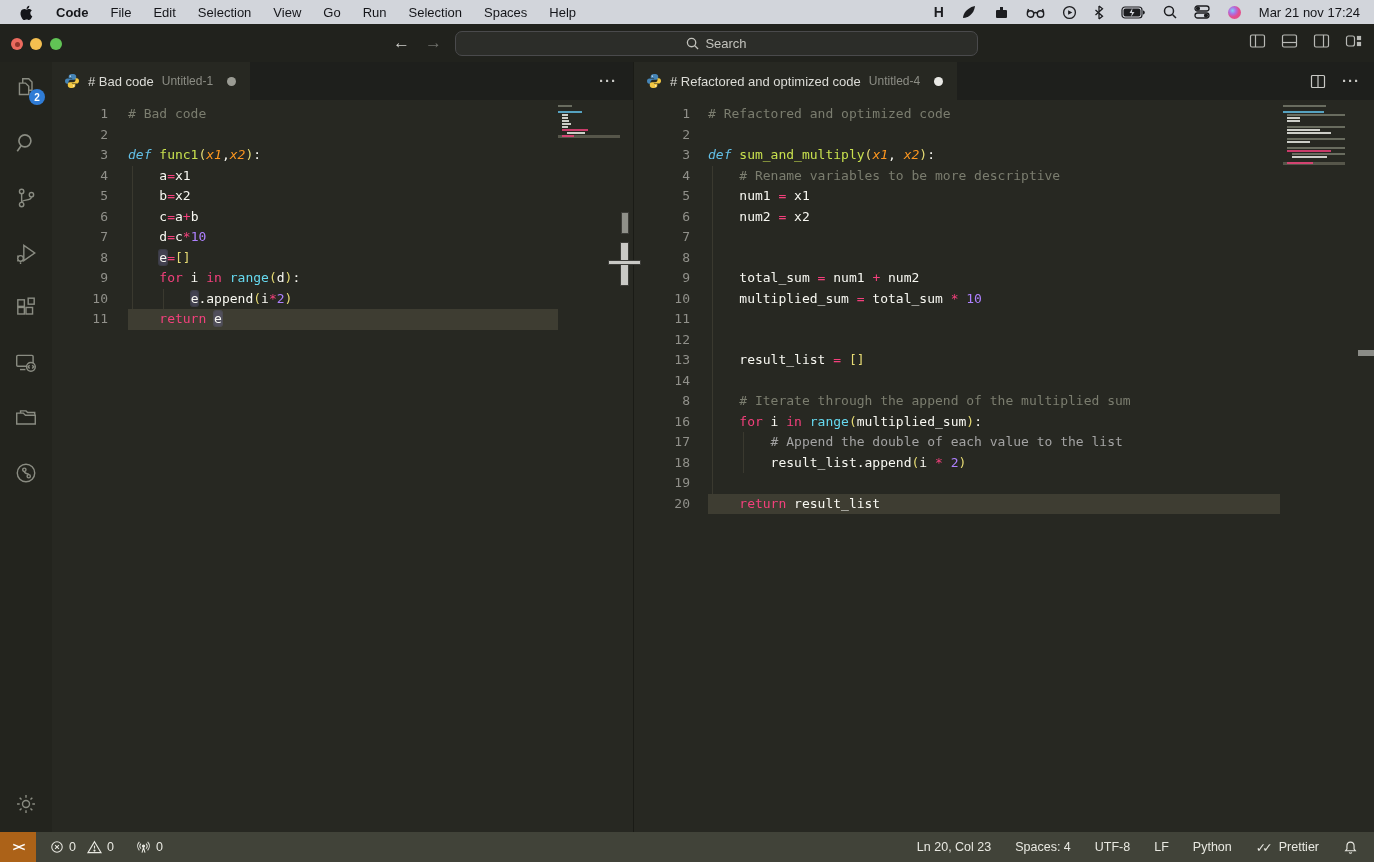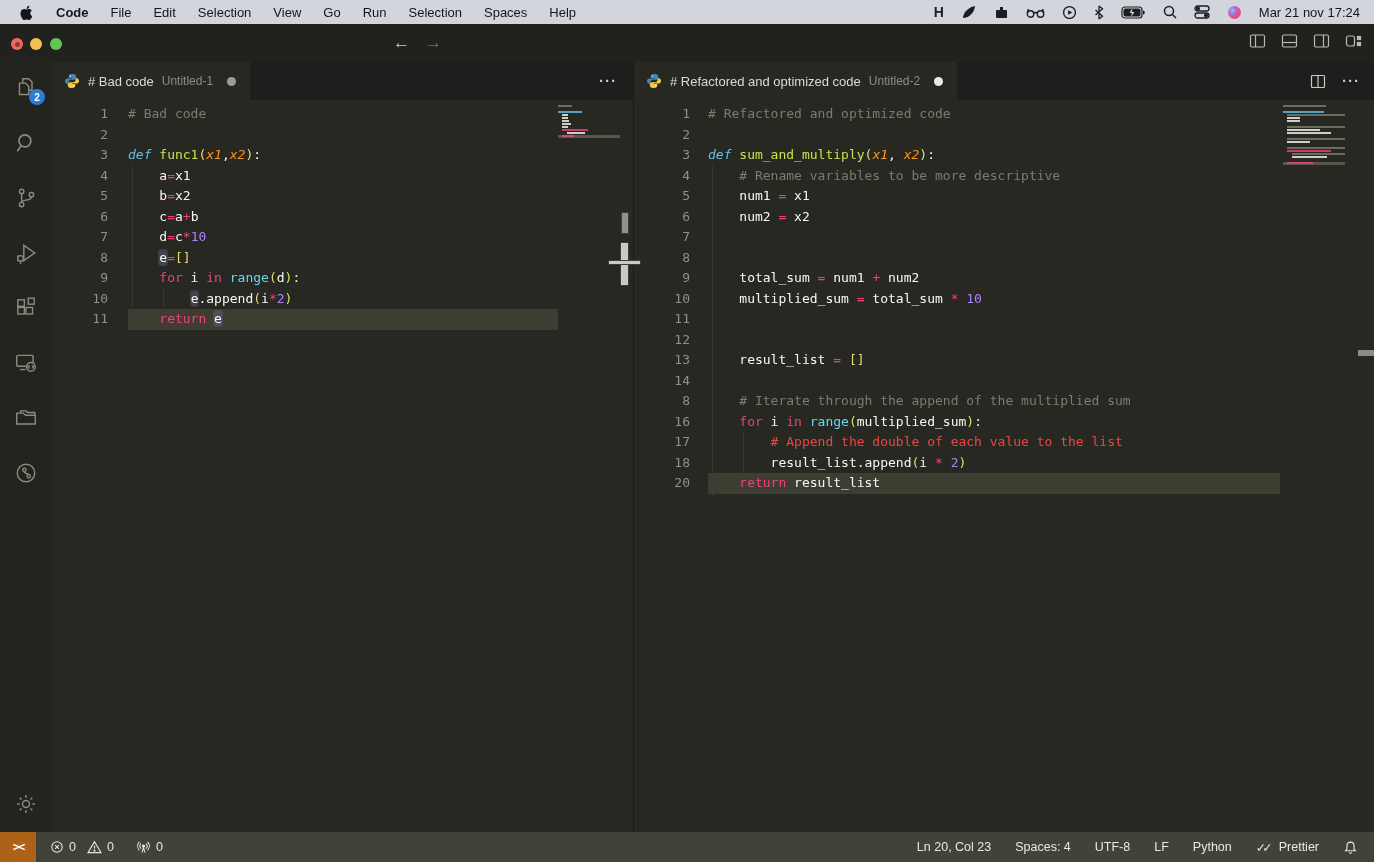--- a/index.html
+++ b/index.html
@@ -213,20 +213,27 @@
       <span class="clock">Mar 21 nov 17:24</span>
     </div>
   </div>
 
   <div class="titlebar"></div>
   <span class="tl-dot tl-red"></span>
   <span class="tl-dot tl-yellow"></span>
   <span class="tl-dot tl-green"></span>
   <span class="nav-arrow nav-back">←</span>
   <span class="nav-arrow nav-fwd">→</span>
+  <div class="searchbox">
+    <svg width="13" height="13" viewBox="0 0 14 14" fill="none" stroke="#c2c2bc" stroke-width="1.4">
+        <circle cx="6" cy="6" r="4.5"></circle>
+        <path d="M9.5 9.5 13 13"></path>
+      </svg>
+    <span>Search</span>
+  </div>
   <div class="layout-icons">
     <svg width="17" height="16" viewBox="0 0 17 16" fill="none" stroke="#b9bab6" stroke-width="1.2">
         <rect x="1.5" y="2" width="14" height="12" rx="1.5"></rect>
         <path d="M6.5 2v12"></path>
       </svg>
     <svg width="17" height="16" viewBox="0 0 17 16" fill="none" stroke="#b9bab6" stroke-width="1.2">
         <rect x="1.5" y="2" width="14" height="12" rx="1.5"></rect>
         <path d="M1.5 9.5h14"></path>
       </svg>
     <svg width="17" height="16" viewBox="0 0 17 16" fill="none" stroke="#b9bab6" stroke-width="1.2">
@@ -378,21 +385,21 @@
 
   <div class="tabbar tabbar-right">
     <div class="tab">
       <svg width="16" height="16" viewBox="0 0 16 16">
           <path fill="#4584b6" d="M7.9 1C5.9 1 4.7 1.9 4.7 3.4V5h3.4v.5H3.3C1.9 5.5 1 6.6 1 8.1s.8 2.7 2.2 2.7h1.3V9.1c0-1.3 1.1-2.3 2.4-2.3h3.3c1.1 0 2-.9 2-2V3.4C12.2 2 10.9 1 9.5 1z"></path>
           <path fill="#f2c743" d="M8.1 15c2 0 3.2-.9 3.2-2.4V11H7.9v-.5h4.8c1.4 0 2.3-1.1 2.3-2.6s-.8-2.7-2.2-2.7h-1.3v1.7c0 1.3-1.1 2.3-2.4 2.3H5.8c-1.1 0-2 .9-2 2v1.4C3.8 14 5.1 15 6.5 15z"></path>
           <circle fill="#fff" cx="6.3" cy="3.1" r=".7"></circle>
           <circle fill="#fff" cx="9.7" cy="12.9" r=".7"></circle>
         </svg>
       <span class="tab-title"># Refactored and optimized code</span>
-      <span class="tab-sub">Untitled-2</span>
+      <span class="tab-sub">Untitled-4</span>
       <span class="tab-dot dot-white"></span>
     </div>
     <div class="tab-actions tab-actions-right">
       <svg width="16" height="15" viewBox="0 0 16 15" fill="none" stroke="#c9c9c5" stroke-width="1.2">
           <rect x="1.5" y="1.5" width="13" height="12" rx="1"></rect>
           <path d="M8 1.5v12"></path>
         </svg>
       <span class="dots-icon">···</span>
     </div>
   </div>
@@ -409,22 +416,23 @@
         <div class="code-line"><span class="line-num">7</span><span class="line-content"></span></div>
         <div class="code-line"><span class="line-num">8</span></div>
         <div class="code-line"><span class="line-num">9</span><span class="line-content"><span style="color: rgb(248, 248, 242);">    total_sum </span><span style="color: rgb(243, 64, 124);">=</span><span style="color: rgb(248, 248, 242);"> num1 </span><span style="color: rgb(243, 64, 124);">+</span><span style="color: rgb(248, 248, 242);"> num2</span></span></div>
         <div class="code-line"><span class="line-num">10</span><span class="line-content"><span style="color: rgb(248, 248, 242);">    multiplied_sum </span><span style="color: rgb(243, 64, 124);">=</span><span style="color: rgb(248, 248, 242);"> total_sum </span><span style="color: rgb(243, 64, 124);">*</span><span style="color: rgb(248, 248, 242);"> </span><span style="color: rgb(174, 129, 255);">10</span></span></div>
         <div class="code-line"><span class="line-num">11</span><span class="line-content"></span></div>
         <div class="code-line"><span class="line-num">12</span></div>
         <div class="code-line"><span class="line-num">13</span><span class="line-content"><span style="color: rgb(248, 248, 242);">    result_list </span><span style="color: rgb(243, 64, 124);">=</span><span style="color: rgb(248, 248, 242);"> </span><span style="color: rgb(230, 219, 116);">[]</span></span></div>
         <div class="code-line"><span class="line-num">14</span><span class="line-content"></span></div>
         <div class="code-line"><span class="line-num">8</span><span class="line-content"><span style="color: rgb(123, 125, 111);">    # Iterate through the append of the multiplied sum</span></span></div>
         <div class="code-line"><span class="line-num">16</span><span class="line-content"><span style="color: rgb(243, 64, 124);">    for</span><span style="color: rgb(248, 248, 242);"> i </span><span style="color: rgb(243, 64, 124);">in</span><span style="color: rgb(248, 248, 242);"> </span><span style="color: rgb(102, 217, 239);">range</span><span style="color: rgb(230, 219, 116);">(</span><span style="color: rgb(248, 248, 242);">multiplied_sum</span><span style="color: rgb(230, 219, 116);">)</span><span style="color: rgb(248, 248, 242);">:</span></span></div>
-        <div class="code-line"><span class="line-num">17</span><span class="line-content"><span style="color: #ef4444;">        # Append the double of each value to the list</span></span></div>
+        <div class="code-line"><span class="line-num">17</span><span class="line-content"><span style="color: #a3a3a3;">        # Append the double of each value to the list</span></span></div>
         <div class="code-line"><span class="line-num">18</span><span class="line-content"><span style="color: rgb(248, 248, 242);">        result_list.append</span><span style="color: rgb(230, 219, 116);">(</span><span style="color: rgb(248, 248, 242);">i </span><span style="color: rgb(243, 64, 124);">*</span><span style="color: rgb(248, 248, 242);"> </span><span style="color: rgb(174, 129, 255);">2</span><span style="color: rgb(230, 219, 116);">)</span></span></div>
+        <div class="code-line"><span class="line-num">19</span><span class="line-content"></span></div>
         <div class="code-line active"><span class="line-num">20</span><span class="line-content"><span style="color: rgb(243, 64, 124);">    return</span><span style="color: rgb(248, 248, 242);"> result_list</span></span></div>
       </div>
     <div class="minimap minimap-right">
         <div class="mm-row">
           <div class="mm-bar" style="margin-left: 0px; width: 43.4px; background: rgb(123, 125, 111);"></div>
         </div>
         <div class="mm-row"></div>
         <div class="mm-row">
           <div class="mm-bar" style="margin-left: 0px; width: 40.6px; background: rgb(99, 193, 232);"></div>
         </div>

